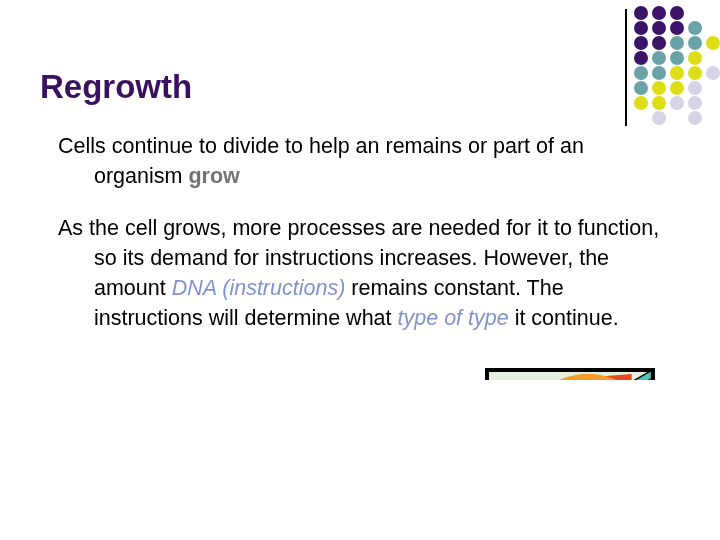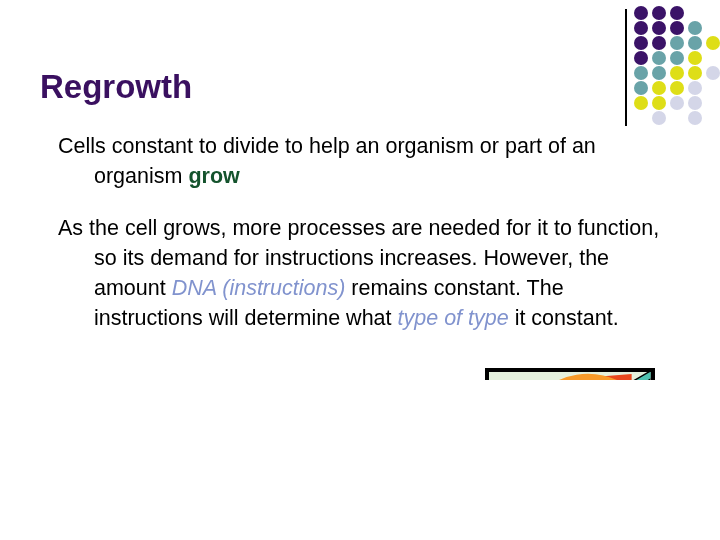--- a/index.html
+++ b/index.html
@@ -74,21 +74,21 @@
     text-indent: -36px;
   }
   .body-para:last-child {
     margin-bottom: 0;
   }
   .accent {
     color: #8193ce;
     font-style: italic;
   }
   .accent-bold {
-    color: #14532d;
+    color: #737373;
     font-weight: bold;
   }
 
   
   #dna-figure {
     position: absolute;
     left: 485px;
     top: 368px;
     width: 170px;
     height: 155px;
@@ -142,25 +142,25 @@
       <div class="deco-dot" style="left: 54px; top: 90px; background: rgb(212, 214, 232);"></div>
       <div class="deco-dot" style="left: 18px; top: 105px; background: rgb(212, 214, 232);"></div>
       <div class="deco-dot" style="left: 54px; top: 105px; background: rgb(212, 214, 232);"></div>
     </div>
 
   <h1 id="page-title">Regrowth</h1>
 
   <div id="body-copy">
 
     <p class="body-para">
-      <span>Cells constant to divide to help an organism or part of an organism </span><span class="accent-bold">grow</span>
+      <span>Cells continue to divide to help an remains or part of an organism </span><span class="accent-bold">grow</span>
     </p>
 
     <p class="body-para">
-      <span>As the cell grows, more processes are needed for it to function, so its demand for instructions increases.  However, the amount </span><span class="accent">DNA (instructions)</span><span> remains constant. The instructions will determine what </span><span class="accent">type of type</span><span> it constant.</span>
+      <span>As the cell grows, more processes are needed for it to function, so its demand for instructions increases.  However, the amount </span><span class="accent">DNA (instructions)</span><span> remains constant. The instructions will determine what </span><span class="accent">type of type</span><span> it continue.</span>
     </p>
 
   </div>
 
   <div id="dna-figure">
     <svg viewBox="0 0 170 155" xmlns="http://www.w3.org/2000/svg">
       <defs>
         <clipPath id="frameclip">
             <rect x="0" y="0" width="170" height="155"></rect>
           </clipPath>

